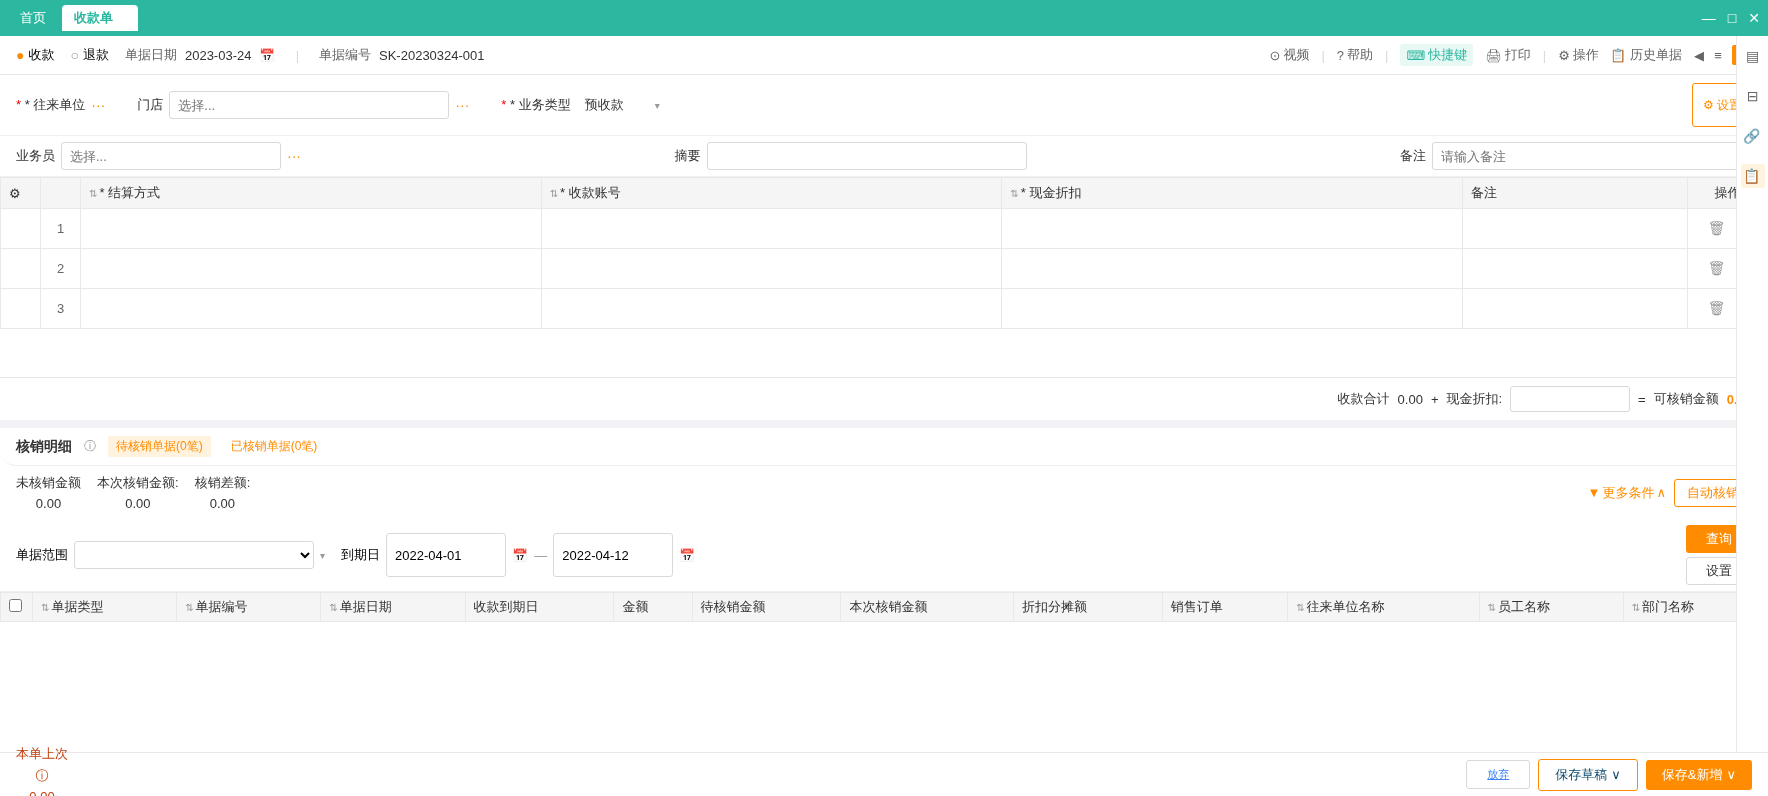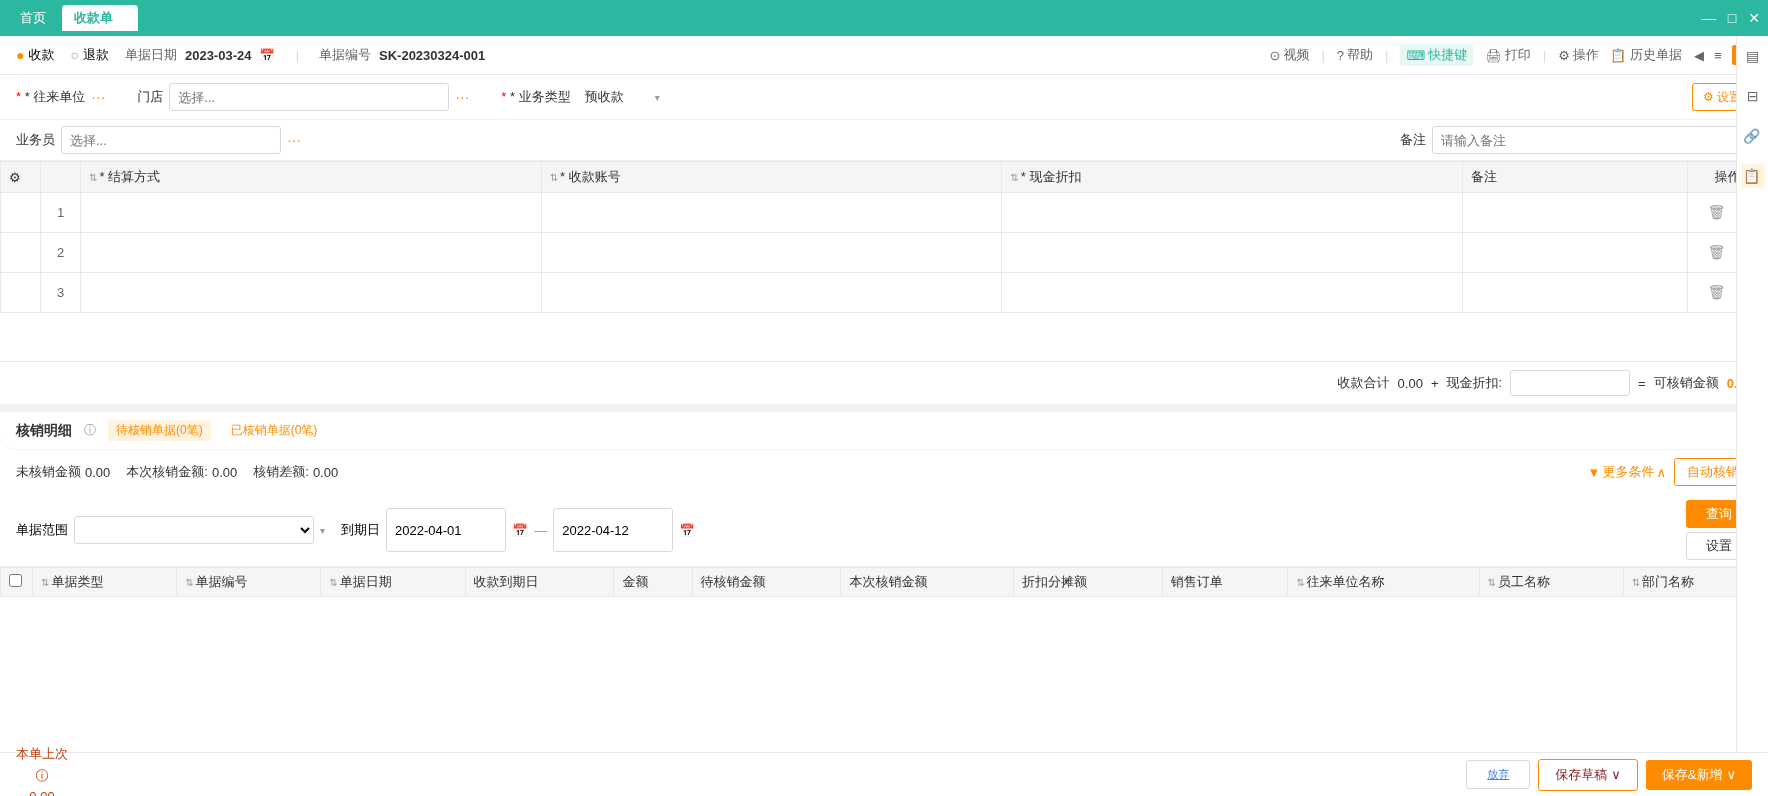--- a/index.html
+++ b/index.html
@@ -56,21 +56,21 @@
       border-bottom: 1px solid #e8e8e8;
       display: flex;
       align-items: center;
       gap: 16px;
       flex-wrap: wrap;
     }
     .radio-group { display: flex; gap: 16px; align-items: center; }
     .radio-item { display: flex; align-items: center; gap: 4px; cursor: pointer; }
     .form-meta { display: flex; align-items: center; gap: 8px; flex: 1; }
     .meta-label { color: #666; }
-    .meta-value { color: #333; font-weight: 700; }
+    .meta-value { color: #333; font-weight: 400; }
     .meta-icon { color: #ff8c00; cursor: pointer; }
     .toolbar-right { display: flex; gap: 12px; align-items: center; color: #666; font-size: 12px; }
     .toolbar-btn { display: flex; align-items: center; gap: 3px; cursor: pointer; color: #666; }
     .toolbar-btn.highlight { color: #2cb8a0; background: #e8f8f5; padding: 2px 6px; border-radius: 3px; }
     .layout-icons { display: flex; gap: 4px; align-items: center; }
     .layout-icon { width: 20px; height: 20px; display: flex; align-items: center; justify-content: center; cursor: pointer; border-radius: 2px; }
     .layout-icon.active { background: #ff8c00; color: #fff; }
 
     
     .form-fields {
@@ -100,21 +100,21 @@
       background: #fff;
       border: 1px solid #ff8c00;
       color: #ff8c00;
       border-radius: 3px;
       padding: 3px 10px;
       cursor: pointer;
       display: flex;
       align-items: center;
       gap: 3px;
       font-size: 12px;
-      height: 28px;
+      height: 44px;
     }
 
     
     .form-fields-2 {
       padding: 6px 16px;
       display: flex;
       align-items: center;
       gap: 8px;
       border-bottom: 1px solid #f0f0f0;
       background: #fff;
@@ -214,21 +214,21 @@
     .info-icon { color: #999; cursor: pointer; font-size: 12px; }
 
     
     .nuclear-stats {
       padding: 8px 16px;
       display: flex;
       align-items: center;
       gap: 16px;
       font-size: 13px;
     }
-    .stat-item { display: flex; align-items: center; gap: 4px; color: #333; }
+    .stat-item { display: flex; align-items: center; gap: 4px; color: #333; flex-direction: column; }
     .stat-value { color: #333; }
     .nuclear-filter-right {
       margin-left: auto;
       display: flex;
       align-items: center;
       gap: 8px;
     }
     .filter-more-btn { color: #ff8c00; cursor: pointer; font-size: 12px; display: flex; align-items: center; gap: 2px; }
     .auto-nuclear-btn {
       background: #fff;
@@ -330,21 +330,21 @@
       color: #3b82f6;
       border-radius: 3px;
       padding: 6px 20px;
       cursor: pointer;
       font-size: 11px;
       text-decoration: underline;
     }
     .btn-save-draft {
       background: #fff;
       border: 1px solid #ff8c00;
-      color: #7f1d1d;
+      color: #0c4a6e;
       border-radius: 3px;
       padding: 6px 16px;
       cursor: pointer;
       font-size: 13px;
       display: flex;
       align-items: center;
       gap: 4px;
     }
     .btn-save-new {
       background: #ff8c00;
@@ -485,20 +485,24 @@
     </div>
   </div>
 
   <div class="form-fields-2">
     <div class="field-group">
       <span class="field-label">业务员</span>
       <input type="text" class="field-input" style="width: 220px;" placeholder="选择...">
       <span class="field-more">···</span>
     </div>
     <div class="field-divider"></div>
+    <div class="field-group">
+      <span class="field-label">摘要</span>
+      <input type="text" class="field-input" style="width: 320px; color: rgb(51, 51, 51);">
+    </div>
     <div class="field-divider"></div>
     <div class="field-group">
       <span class="field-label">备注</span>
       <input type="text" class="field-input" style="width: 320px;" placeholder="请输入备注">
     </div>
   </div>
 
   <div class="table-section" style="min-height:160px; max-height:200px;">
     <table class="data-table">
       <thead>

